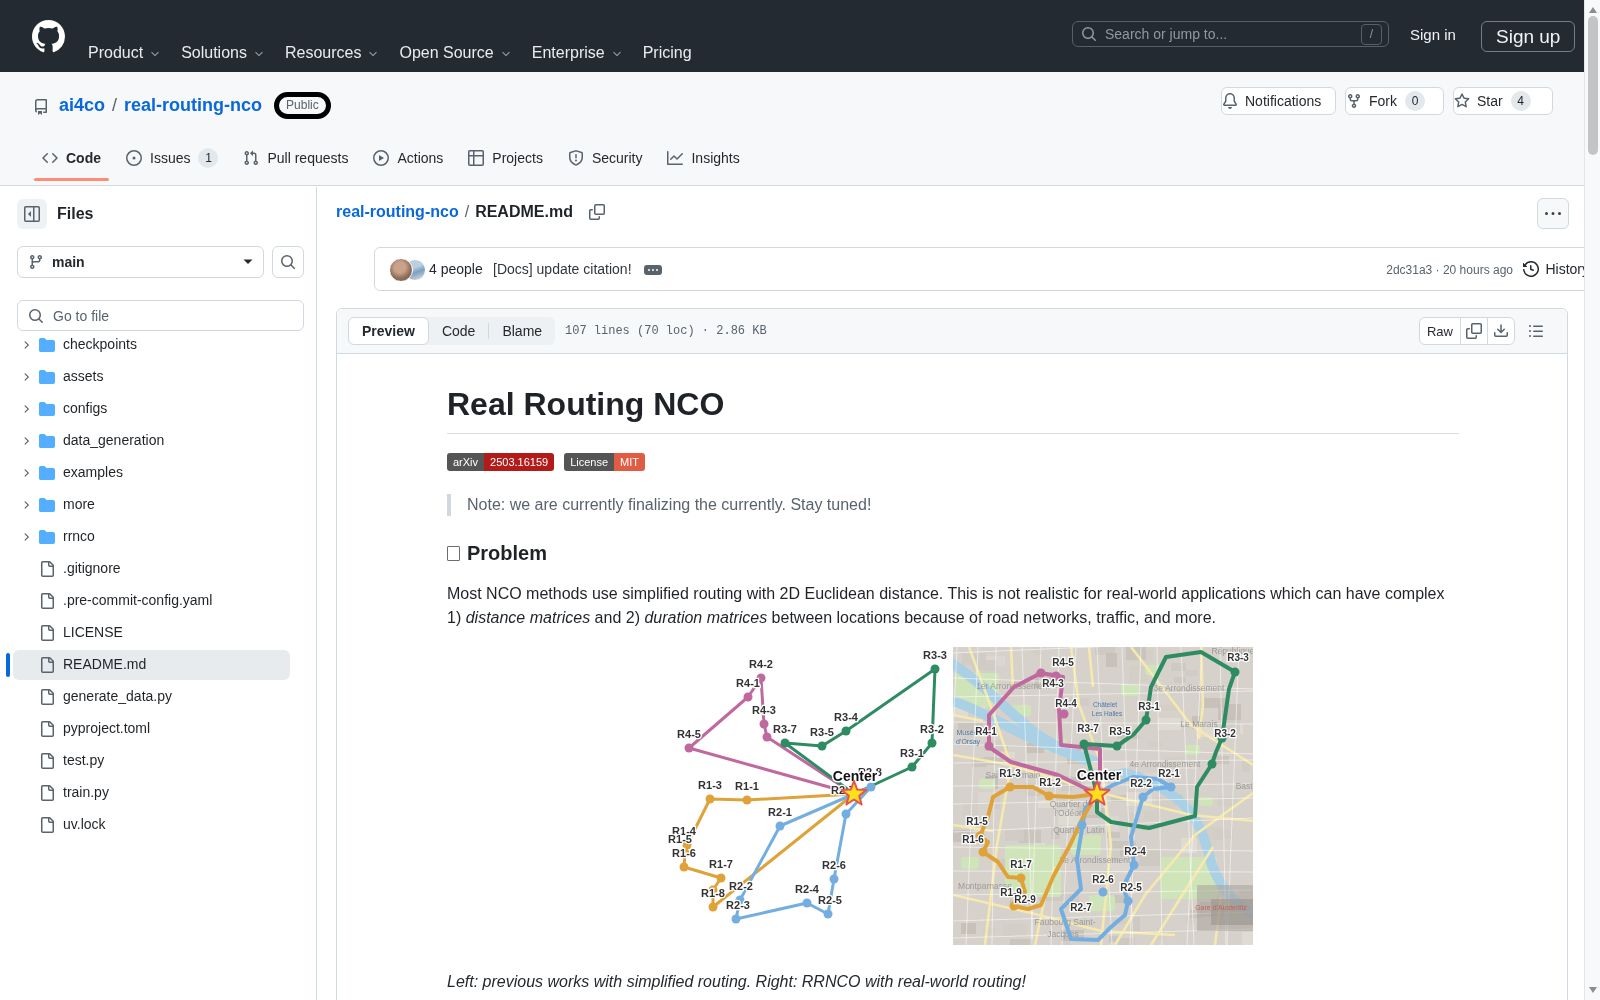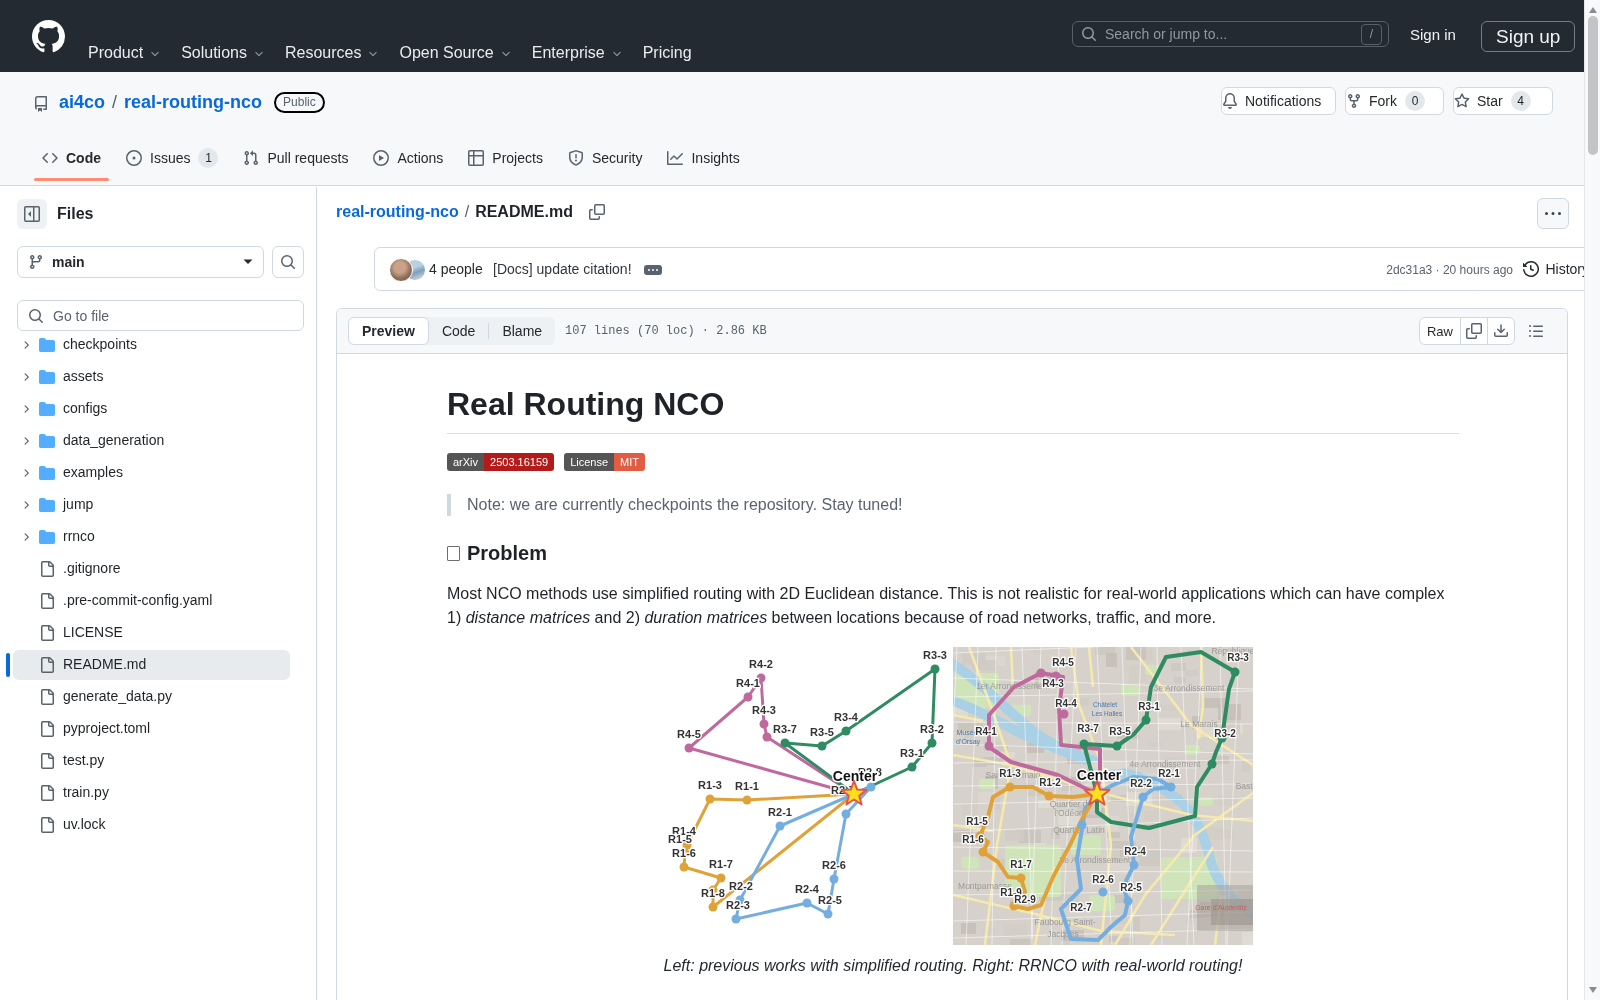--- a/index.html
+++ b/index.html
@@ -20,21 +20,21 @@
 #signin { position:absolute; left:1410px; top:26px; color:#f0f3f6; font-size:15px; }
 #signup { position:absolute; left:1481px; top:21px; height:31px; padding:0 14px; border:1px solid #767d86; border-radius:6px; color:#f0f3f6; font-size:19px; display:flex; align-items:center; }
 
 
 #repohead { position:absolute; left:0; top:72px; width:1584px; height:114px; background:#f6f8fa; border-bottom:1px solid #d1d9e0; }
 #repotitle { position:absolute; left:33px; top:20px; display:flex; align-items:center; }
 #repotitle .ric { margin-right:10px; margin-top:2px; }
 #repotitle a { color:#0969da; text-decoration:none; font-size:18px;font-weight:bold; }
 #repotitle .sep { color:#59636e; font-size:18px; margin:0 7px; }
 #repotitle .bold { font-weight:bold; }
-#repotitle .pub { margin-left:12px; border:2px solid #000000; color:#59636e; font-size:12px; border-radius:999px; padding:1px 7px 2px; font-weight:500; }
+#repotitle .pub { margin-left:12px; border:5px solid #000000; color:#59636e; font-size:12px; border-radius:999px; padding:1px 7px 2px; font-weight:500; }
 .hbtn { position:absolute; top:15px; height:28px; background:#fff; border:1px solid #d1d9e0; border-radius:6px; display:flex; align-items:center; padding:0 0; font-size:14px; color:#25292e; }
 .hbtn svg { margin-right:7px; }
 .hbtn .cnt { margin-left:8px; background:#e3e8ed; border-radius:10px; min-width:20px; height:20px; font-size:12px; display:flex; align-items:center; justify-content:center; padding:0 6px; color:#1f2328; }
 #tabs { position:absolute; left:34px; top:66px; display:flex; }
 .tab { display:flex; align-items:center; padding:0 8px; margin-right:9px; height:40px; font-size:14px; color:#25292e; position:relative; }
 .tab svg { margin-right:8px; }
 .tab .cnt { margin-left:8px; background:#e3e8ed; border-radius:10px; min-width:20px; height:20px; font-size:12px; display:flex; align-items:center; justify-content:center; }
 .tab.active { font-weight:bold; }
 .tab.active:after { content:""; position:absolute; left:0; right:0; bottom:-3px; height:3px; border-radius:3px; background:#fd8c73; }
 
@@ -96,21 +96,21 @@
 #md h1 { font-size:32px; font-weight:bold; color:#1f2328; padding:32px 0 10px 0; border-bottom:1px solid #d8dee4; letter-spacing:0; }
 #badges { margin-top:19px; display:flex; gap:10px; height:18px; }
 .shield { display:flex; font-size:11px; color:#fff; border-radius:3px; overflow:hidden; height:18px; }
 .shield .l { background:#555; padding:2px 6px 3px; display:flex; align-items:center; }
 .shield .r { padding:2px 6px 3px; display:flex; align-items:center; }
 blockquote { margin-top:23px; border-left:4px solid #d1d9e0; padding:2px 16px; color:#59636e; font-size:16px; }
 #md h3 { margin-top:26px; font-size:20px; font-weight:bold; display:flex; align-items:center; }
 #md h3 .tofu { display:inline-block; width:13px; height:15px; border:1.3px solid #6a6f75; border-radius:1px; margin-right:7px; }
 #md p.body { margin-top:17px; font-size:16px; line-height:24px; color:#1f2328; }
 #imgrow { margin-top:17px; display:flex; justify-content:center; }
-#caption { margin-top:12px; text-align:center; font-size:16px; font-style:italic; color:#24292f; }
+#caption { margin-top:28px; font-size:16px; font-style:italic; color:#24292f; }
 
 
 #sbar { position:absolute; right:0; top:0; width:16px; height:1000px; background:#f8f9fa; border-left:1px solid #e4e6e8; }
 #sbar .thumb { position:absolute; left:2.5px; top:16px; width:10px; height:139px; background:#c2c4c6; border-radius:6px; }
 #sbar .up { position:absolute; left:4px; top:7px; width:0; height:0; border-left:4px solid transparent; border-right:4px solid transparent; border-bottom:6px solid #8a8d91; }
 #sbar .dn { position:absolute; left:4px; bottom:7px; width:0; height:0; border-left:4px solid transparent; border-right:4px solid transparent; border-top:6px solid #8a8d91; }
 </style>
 </head>
 <body>
 <div id="app">
@@ -280,21 +280,21 @@
           </svg>
           <span class="lbl">examples</span>
         </div>
         <div class="trow">
           <svg class="chev" width="12" height="12" viewBox="0 0 16 16" fill="#59636e">
             <path d="M6.22 3.22a.75.75 0 0 1 1.06 0l4.25 4.25a.75.75 0 0 1 0 1.06l-4.25 4.25a.751.751 0 0 1-1.042-.018.751.751 0 0 1-.018-1.042L9.94 8 6.22 4.28a.75.75 0 0 1 0-1.06Z"></path>
           </svg>
           <svg class="fico" width="16" height="16" viewBox="0 0 16 16" fill="#54aeff">
             <path d="M1.75 1A1.75 1.75 0 0 0 0 2.75v10.5C0 14.216.784 15 1.75 15h12.5A1.75 1.75 0 0 0 16 13.25v-8.5A1.75 1.75 0 0 0 14.25 3H7.5a.25.25 0 0 1-.2-.1l-.9-1.2C6.07 1.26 5.55 1 5 1Z"></path>
           </svg>
-          <span class="lbl">jump</span>
+          <span class="lbl">more</span>
         </div>
         <div class="trow">
           <svg class="chev" width="12" height="12" viewBox="0 0 16 16" fill="#59636e">
             <path d="M6.22 3.22a.75.75 0 0 1 1.06 0l4.25 4.25a.75.75 0 0 1 0 1.06l-4.25 4.25a.751.751 0 0 1-1.042-.018.751.751 0 0 1-.018-1.042L9.94 8 6.22 4.28a.75.75 0 0 1 0-1.06Z"></path>
           </svg>
           <svg class="fico" width="16" height="16" viewBox="0 0 16 16" fill="#54aeff">
             <path d="M1.75 1A1.75 1.75 0 0 0 0 2.75v10.5C0 14.216.784 15 1.75 15h12.5A1.75 1.75 0 0 0 16 13.25v-8.5A1.75 1.75 0 0 0 14.25 3H7.5a.25.25 0 0 1-.2-.1l-.9-1.2C6.07 1.26 5.55 1 5 1Z"></path>
           </svg>
           <span class="lbl">rrnco</span>
         </div>
@@ -427,21 +427,21 @@
       <div id="badges">
         <span class="shield">
               <span class="l">arXiv</span>
               <span class="r" style="background:#b31b1b;">2503.16159</span>
             </span>
         <span class="shield">
               <span class="l">License</span>
               <span class="r" style="background:#e05d44;">MIT</span>
             </span>
       </div>
-      <blockquote>Note: we are currently checkpoints the repository. Stay tuned!</blockquote>
+      <blockquote>Note: we are currently finalizing the currently. Stay tuned!</blockquote>
       <h3><span class="tofu"></span>Problem</h3>
       <p class="body">Most NCO methods use simplified routing with 2D Euclidean distance. This is not realistic for real-world applications which can have complex<br>1) <i>distance matrices</i> and 2) <i>duration matrices</i> between locations because of road networks, traffic, and more.</p>
       <div id="imgrow">
             <svg width="300" height="298" viewBox="0 0 300 298" style="background:#fff">
               <polyline points="201,147 114,90 111,77 108,31 95,50 36,101 201,147" fill="none" stroke="#c0699f" stroke-width="3" stroke-linejoin="round" stroke-linecap="round"></polyline>
               <polyline points="201,147 132,96 169,99 193,84 282,22 279,96 259,120 201,147" fill="none" stroke="#2e8b62" stroke-width="3" stroke-linejoin="round" stroke-linecap="round"></polyline>
               <polyline points="201,147 94,153 57,152 34,198 32,206 31,220 68,231 60,243 60,260 201,147" fill="none" stroke="#dfa239" stroke-width="3" stroke-linejoin="round" stroke-linecap="round"></polyline>
               <polyline points="201,147 127,179 87,253 83,272 154,256 175,267 181,232 193,167 218,140 201,147" fill="none" stroke="#74aee0" stroke-width="3" stroke-linejoin="round" stroke-linecap="round"></polyline>
               <circle cx="111" cy="77" r="4.5" fill="#c0699f"></circle>
               <circle cx="108" cy="31" r="4.5" fill="#c0699f"></circle>

